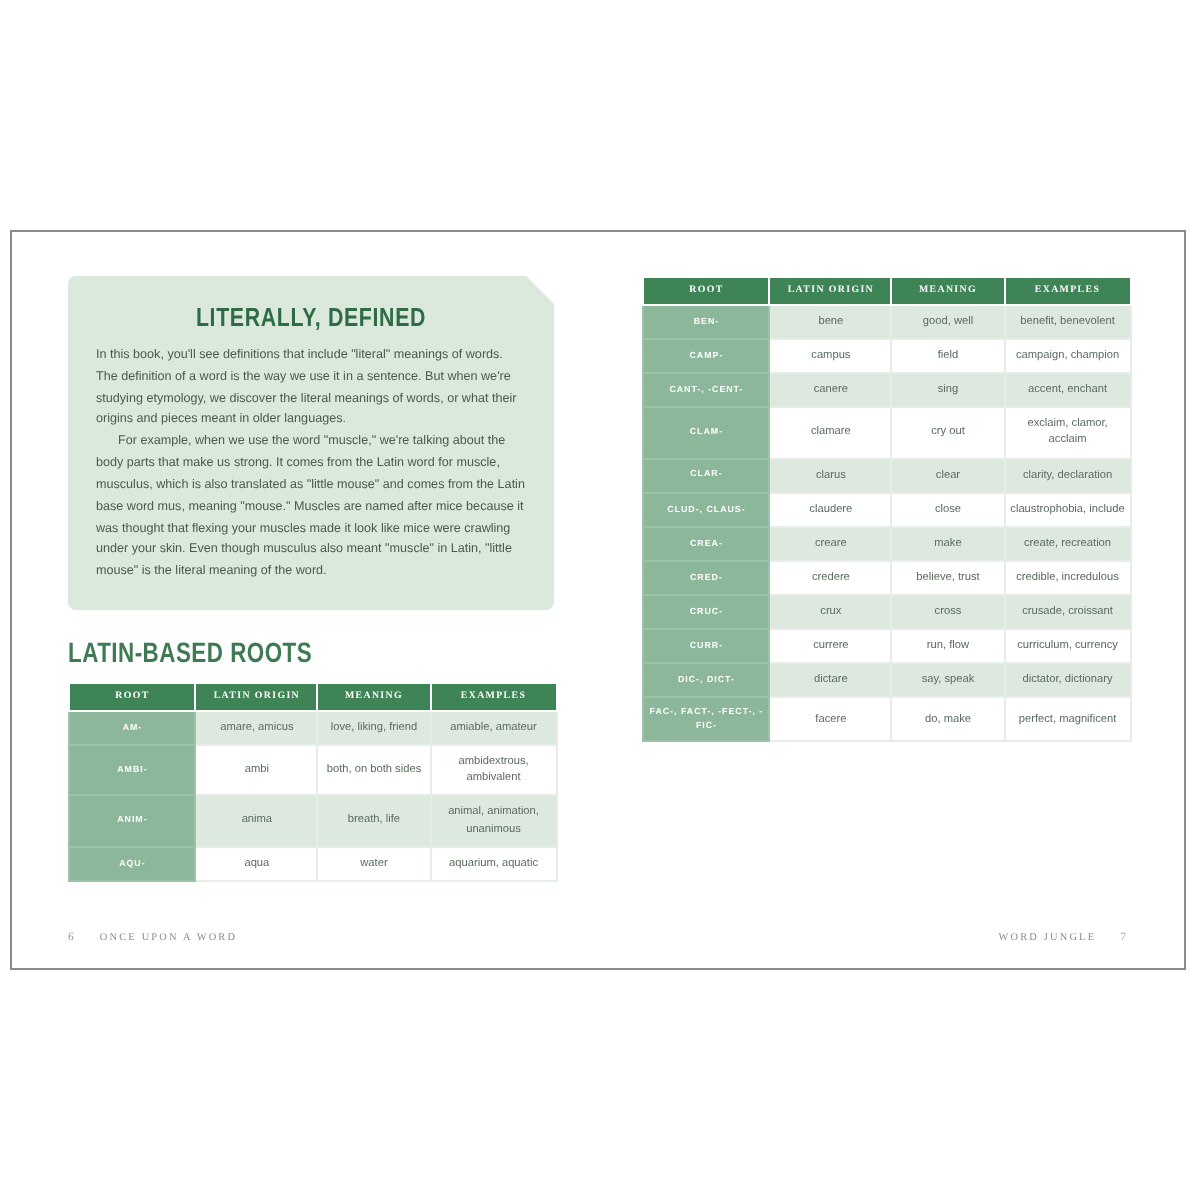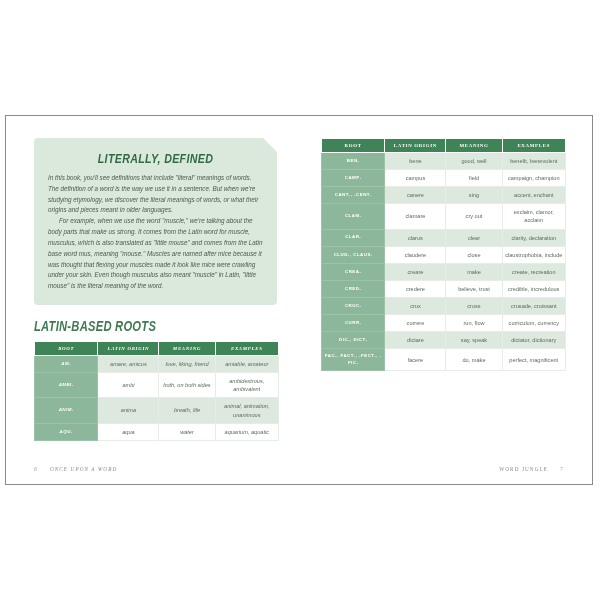--- a/index.html
+++ b/index.html
@@ -26,21 +26,21 @@
     background: #ffffff;
     box-sizing: border-box;
     display: flex;
   }
 
   .page {
     position: relative;
     box-sizing: border-box;
     height: 100%;
   }
-  #page-left  { width: 50%; padding: 22px 22px 0 28px; font-style: italic; }
+  #page-left  { width: 50%; padding: 22px 22px 0 28px; }
   #page-right { width: 50%; padding: 22px 28px 0 22px; }
 
   
   #callout-box {
     background: #dbe8dc;
     padding: 12px 14px 13px 14px;
     -webkit-clip-path: polygon(0 0, calc(100% - 14px) 0, 100% 14px, 100% 100%, 0 100%);
     clip-path: polygon(0 0, calc(100% - 14px) 0, 100% 14px, 100% 100%, 0 100%);
     border-radius: 4px;
   }

